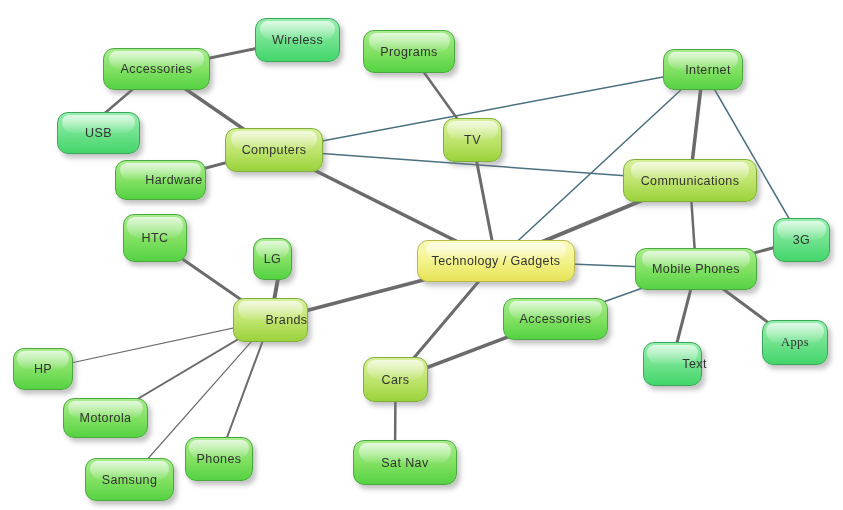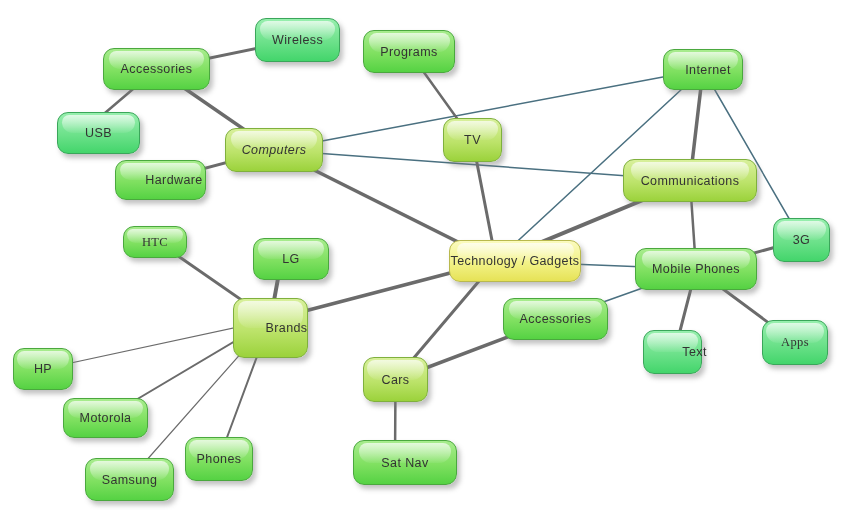--- a/index.html
+++ b/index.html
@@ -105,50 +105,50 @@
       <div class="node" style="left: 103px; top: 48px; width: 107px; height: 42px; border: 1px solid rgb(74, 168, 62); background: linear-gradient(rgb(168, 236, 142) 0%, rgb(127, 224, 96) 55%, rgb(85, 210, 67) 100%);">
         <span class="label" style="color: rgb(51, 51, 51);">Accessories</span>
       </div>
       <div class="node" style="left: 43px; top: 112px; width: 83px; height: 42px; border: 1px solid rgb(58, 166, 90); background: linear-gradient(rgb(151, 239, 174) 0%, rgb(108, 225, 138) 55%, rgb(67, 213, 107) 100%); margin-left: 14px;">
         <span class="label" style="color: rgb(51, 51, 51);">USB</span>
       </div>
       <div class="node" style="left: 115px; top: 160px; width: 91px; height: 40px; border: 1px solid rgb(74, 168, 62); background: linear-gradient(rgb(168, 236, 142) 0%, rgb(127, 224, 96) 55%, rgb(85, 210, 67) 100%);">
         <span class="label" style="color: rgb(51, 51, 51); padding-left: 27px;">Hardware</span>
       </div>
       <div class="node" style="left: 225px; top: 128px; width: 98px; height: 44px; border: 1px solid rgb(127, 176, 61); background: linear-gradient(rgb(216, 240, 155) 0%, rgb(188, 227, 106) 55%, rgb(155, 210, 59) 100%);">
-        <span class="label" style="color: rgb(51, 51, 51); font-style: italic;">Computers</span>
+        <span class="label" style="color: rgb(51, 51, 51);">Computers</span>
       </div>
       <div class="node" style="left: 363px; top: 30px; width: 92px; height: 43px; border: 1px solid rgb(74, 168, 62); background: linear-gradient(rgb(168, 236, 142) 0%, rgb(127, 224, 96) 55%, rgb(85, 210, 67) 100%);">
         <span class="label" style="color: rgb(51, 51, 51);">Programs</span>
       </div>
       <div class="node" style="left: 443px; top: 118px; width: 59px; height: 44px; border: 1px solid rgb(127, 176, 61); background: linear-gradient(rgb(216, 240, 155) 0%, rgb(188, 227, 106) 55%, rgb(155, 210, 59) 100%);">
         <span class="label" style="color: rgb(51, 51, 51);">TV</span>
       </div>
       <div class="node" style="left: 663px; top: 49px; width: 80px; height: 41px; border: 1px solid rgb(74, 168, 62); background: linear-gradient(rgb(168, 236, 142) 0%, rgb(127, 224, 96) 55%, rgb(85, 210, 67) 100%); padding-left: 10px;">
         <span class="label" style="color: rgb(51, 51, 51);">Internet</span>
       </div>
       <div class="node" style="left: 623px; top: 159px; width: 134px; height: 43px; border: 1px solid rgb(127, 176, 61); background: linear-gradient(rgb(216, 240, 155) 0%, rgb(188, 227, 106) 55%, rgb(155, 210, 59) 100%);">
         <span class="label" style="color: rgb(51, 51, 51);">Communications</span>
       </div>
       <div class="node" style="left: 773px; top: 218px; width: 57px; height: 44px; border: 1px solid rgb(58, 166, 90); background: linear-gradient(rgb(151, 239, 174) 0%, rgb(108, 225, 138) 55%, rgb(67, 213, 107) 100%);">
         <span class="label" style="color: rgb(51, 51, 51);">3G</span>
       </div>
       <div class="node" style="left: 635px; top: 248px; width: 122px; height: 42px; border: 1px solid rgb(74, 168, 62); background: linear-gradient(rgb(168, 236, 142) 0%, rgb(127, 224, 96) 55%, rgb(85, 210, 67) 100%);">
         <span class="label" style="color: rgb(51, 51, 51);">Mobile Phones</span>
       </div>
-      <div class="node" style="left: 417px; top: 240px; width: 132px; height: 42px; border: 1px solid rgb(185, 185, 78); background: linear-gradient(rgb(251, 251, 190) 0%, rgb(242, 242, 135) 55%, rgb(230, 226, 86) 100%); margin-left: 32px;">
+      <div class="node" style="left: 417px; top: 240px; width: 158px; height: 42px; border: 1px solid rgb(185, 185, 78); background: linear-gradient(rgb(251, 251, 190) 0%, rgb(242, 242, 135) 55%, rgb(230, 226, 86) 100%);">
         <span class="label" style="color: rgb(51, 51, 51);">Technology / Gadgets</span>
       </div>
-      <div class="node" style="left: 123px; top: 226px; width: 64px; height: 32px; border: 1px solid rgb(74, 168, 62); background: linear-gradient(rgb(168, 236, 142) 0%, rgb(127, 224, 96) 55%, rgb(85, 210, 67) 100%); font-family: Liberation Serif, serif;">
+      <div class="node" style="left: 123px; top: 214px; width: 64px; height: 48px; border: 1px solid rgb(74, 168, 62); background: linear-gradient(rgb(168, 236, 142) 0%, rgb(127, 224, 96) 55%, rgb(85, 210, 67) 100%);">
         <span class="label" style="color: rgb(51, 51, 51);">HTC</span>
       </div>
-      <div class="node" style="left: 253px; top: 238px; width: 76px; height: 42px; border: 1px solid rgb(74, 168, 62); background: linear-gradient(rgb(168, 236, 142) 0%, rgb(127, 224, 96) 55%, rgb(85, 210, 67) 100%);">
+      <div class="node" style="left: 253px; top: 238px; width: 39px; height: 42px; border: 1px solid rgb(74, 168, 62); background: linear-gradient(rgb(168, 236, 142) 0%, rgb(127, 224, 96) 55%, rgb(85, 210, 67) 100%);">
         <span class="label" style="color: rgb(51, 51, 51);">LG</span>
       </div>
-      <div class="node" style="left: 233px; top: 298px; width: 75px; height: 60px; border: 1px solid rgb(127, 176, 61); background: linear-gradient(rgb(216, 240, 155) 0%, rgb(188, 227, 106) 55%, rgb(155, 210, 59) 100%); padding-left: 32px;">
+      <div class="node" style="left: 233px; top: 298px; width: 75px; height: 44px; border: 1px solid rgb(127, 176, 61); background: linear-gradient(rgb(216, 240, 155) 0%, rgb(188, 227, 106) 55%, rgb(155, 210, 59) 100%); padding-left: 32px;">
         <span class="label" style="color: rgb(51, 51, 51);">Brands</span>
       </div>
       <div class="node" style="left: 13px; top: 348px; width: 60px; height: 42px; border: 1px solid rgb(74, 168, 62); background: linear-gradient(rgb(168, 236, 142) 0%, rgb(127, 224, 96) 55%, rgb(85, 210, 67) 100%);">
         <span class="label" style="color: rgb(51, 51, 51);">HP</span>
       </div>
       <div class="node" style="left: 85px; top: 458px; width: 89px; height: 43px; border: 1px solid rgb(74, 168, 62); background: linear-gradient(rgb(168, 236, 142) 0%, rgb(127, 224, 96) 55%, rgb(85, 210, 67) 100%);">
         <span class="label" style="color: rgb(51, 51, 51);">Samsung</span>
       </div>
       <div class="node" style="left: 63px; top: 398px; width: 85px; height: 40px; border: 1px solid rgb(74, 168, 62); background: linear-gradient(rgb(168, 236, 142) 0%, rgb(127, 224, 96) 55%, rgb(85, 210, 67) 100%);">
         <span class="label" style="color: rgb(51, 51, 51);">Motorola</span>
@@ -158,20 +158,20 @@
       </div>
       <div class="node" style="left: 503px; top: 298px; width: 105px; height: 42px; border: 1px solid rgb(74, 168, 62); background: linear-gradient(rgb(168, 236, 142) 0%, rgb(127, 224, 96) 55%, rgb(85, 210, 67) 100%);">
         <span class="label" style="color: rgb(51, 51, 51);">Accessories</span>
       </div>
       <div class="node" style="left: 363px; top: 357px; width: 65px; height: 45px; border: 1px solid rgb(127, 176, 61); background: linear-gradient(rgb(216, 240, 155) 0%, rgb(188, 227, 106) 55%, rgb(155, 210, 59) 100%);">
         <span class="label" style="color: rgb(51, 51, 51);">Cars</span>
       </div>
       <div class="node" style="left: 353px; top: 440px; width: 104px; height: 45px; border: 1px solid rgb(74, 168, 62); background: linear-gradient(rgb(168, 236, 142) 0%, rgb(127, 224, 96) 55%, rgb(85, 210, 67) 100%);">
         <span class="label" style="color: rgb(51, 51, 51);">Sat Nav</span>
       </div>
-      <div class="node" style="left: 643px; top: 330px; width: 59px; height: 44px; border: 1px solid rgb(58, 166, 90); background: linear-gradient(rgb(151, 239, 174) 0%, rgb(108, 225, 138) 55%, rgb(67, 213, 107) 100%); padding-left: 44px;">
+      <div class="node" style="left: 643px; top: 342px; width: 59px; height: 44px; border: 1px solid rgb(58, 166, 90); background: linear-gradient(rgb(151, 239, 174) 0%, rgb(108, 225, 138) 55%, rgb(67, 213, 107) 100%); padding-left: 44px;">
         <span class="label" style="color: rgb(51, 51, 51);">Text</span>
       </div>
       <div class="node" style="left: 762px; top: 320px; width: 66px; height: 45px; border: 1px solid rgb(58, 166, 90); background: linear-gradient(rgb(151, 239, 174) 0%, rgb(108, 225, 138) 55%, rgb(67, 213, 107) 100%); font-family: Liberation Serif, serif;">
         <span class="label" style="color: rgb(51, 51, 51);">Apps</span>
       </div>
     </div>
 </div>
 
 </body></html>

